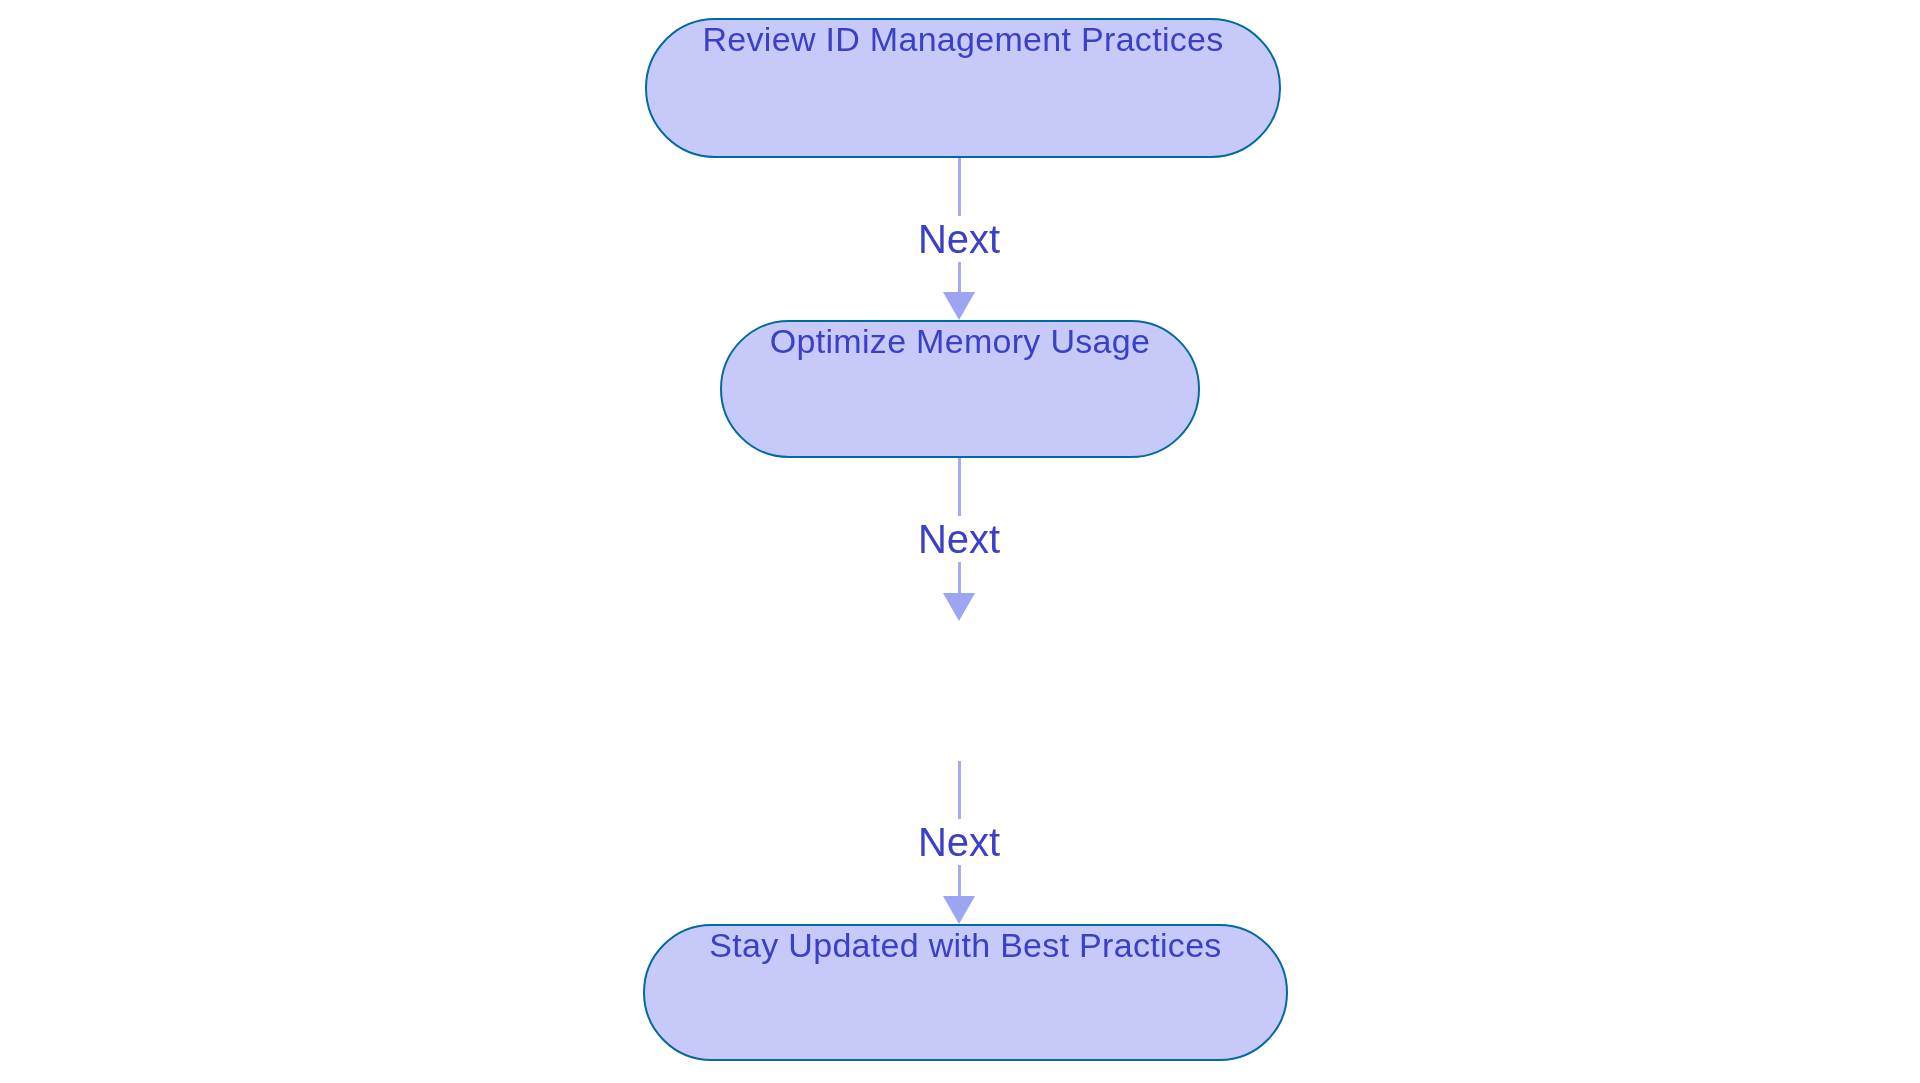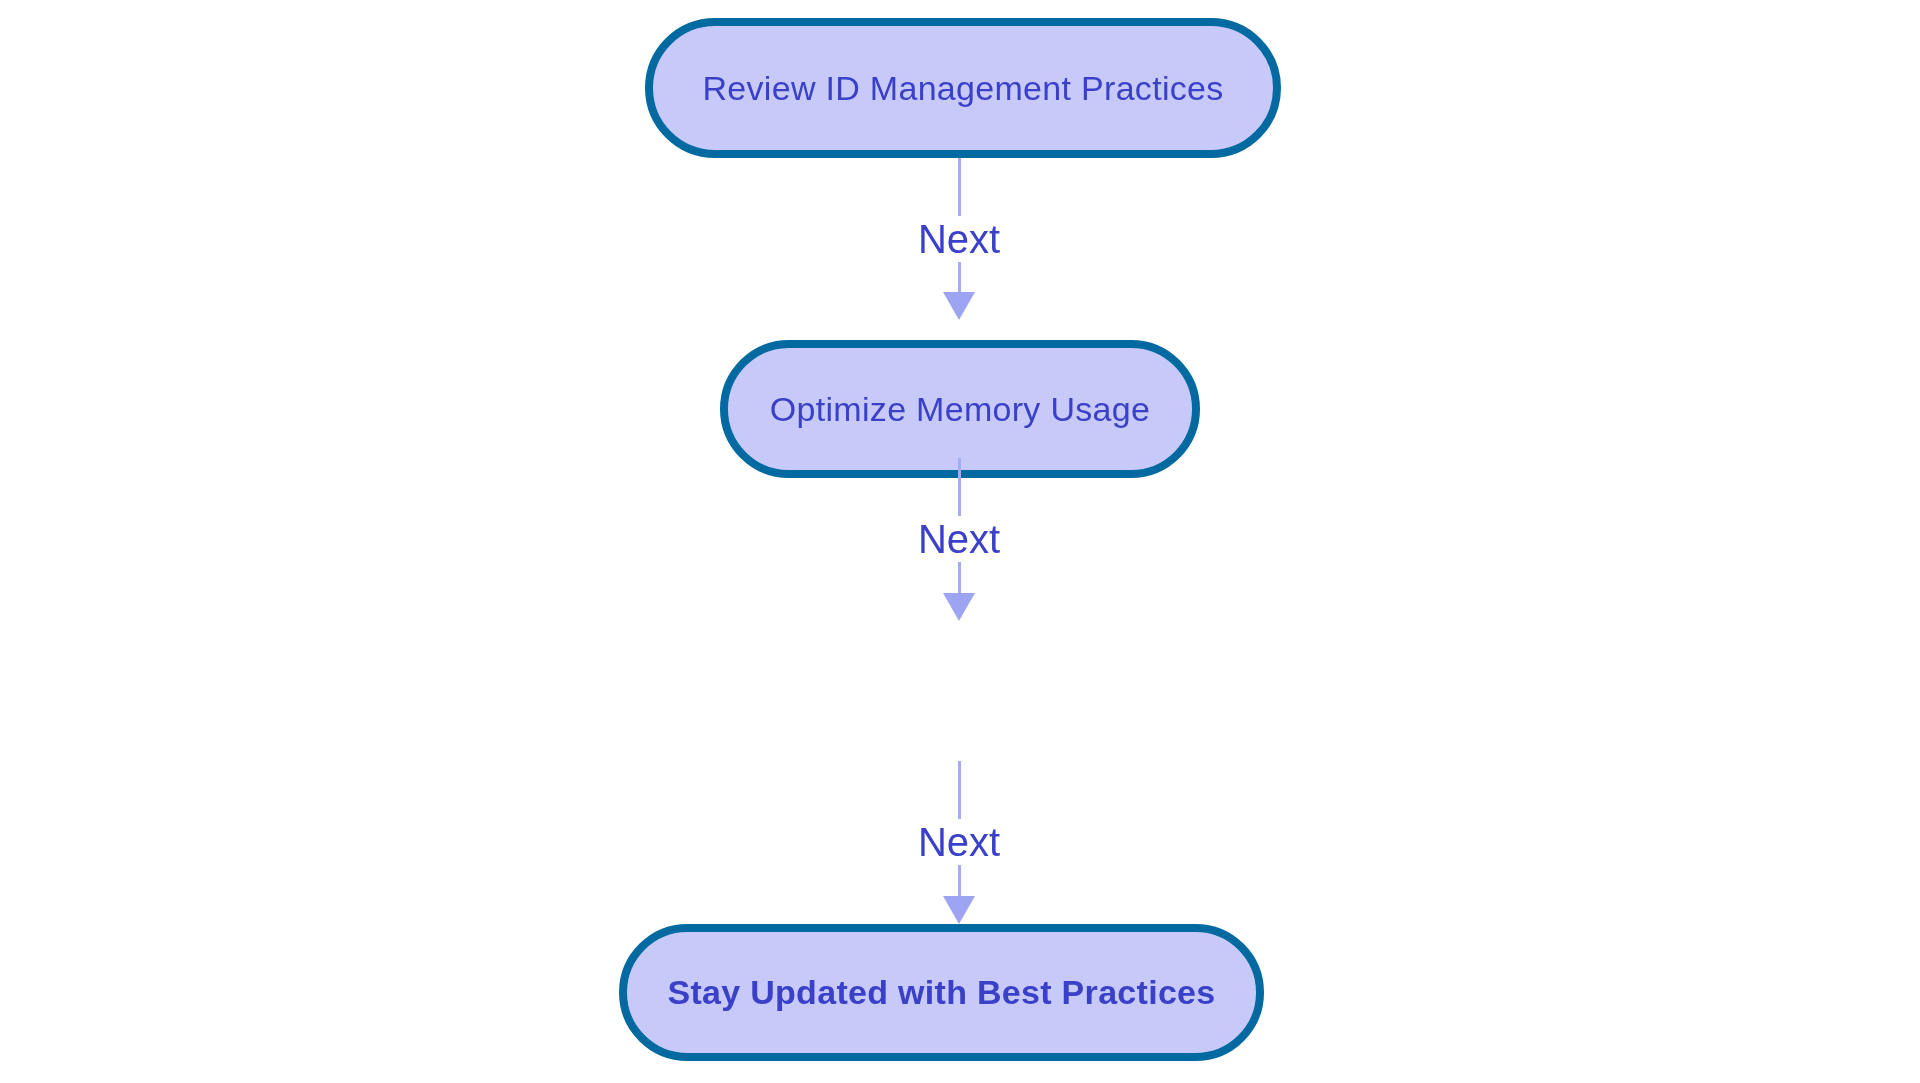--- a/index.html
+++ b/index.html
@@ -12,35 +12,34 @@
     position: relative;
     width: 1920px;
     height: 1083px;
     background: #ffffff;
     overflow: hidden;
   }
   .flow-node {
     position: absolute;
     box-sizing: border-box;
     background: #c7caf9;
-    border: 8px solid #0369a1;
+    border: 2px solid #0369a1;
     border-radius: 70px;
     color: #3a40c8;
     font-size: 34px;
     font-weight: 500;
     letter-spacing: 0.3px;
     display: flex;
-    align-items: center;
     justify-content: center;
     text-align: center;
   }
   #node-1 { left: 645px; top: 18px;  width: 636px; height: 140px; }
-  #node-2 { left: 720px; top: 320px; width: 480px; height: 138px; margin-top: 20px; }
+  #node-2 { left: 720px; top: 320px; width: 480px; height: 138px; }
   #node-3 { left: 671px; top: 621px; width: 580px; height: 140px; }
-  #node-4 { left: 619px; top: 924px; width: 645px; height: 137px; font-weight: bold; }
+  #node-4 { left: 643px; top: 924px; width: 645px; height: 137px; }
 
   .flow-edge {
     position: absolute;
     left: 899px;
     width: 120px;
   }
   #edge-1 { top: 158px; height: 162px; }
   #edge-2 { top: 458px; height: 163px; }
   #edge-3 { top: 761px; height: 163px; }
 

